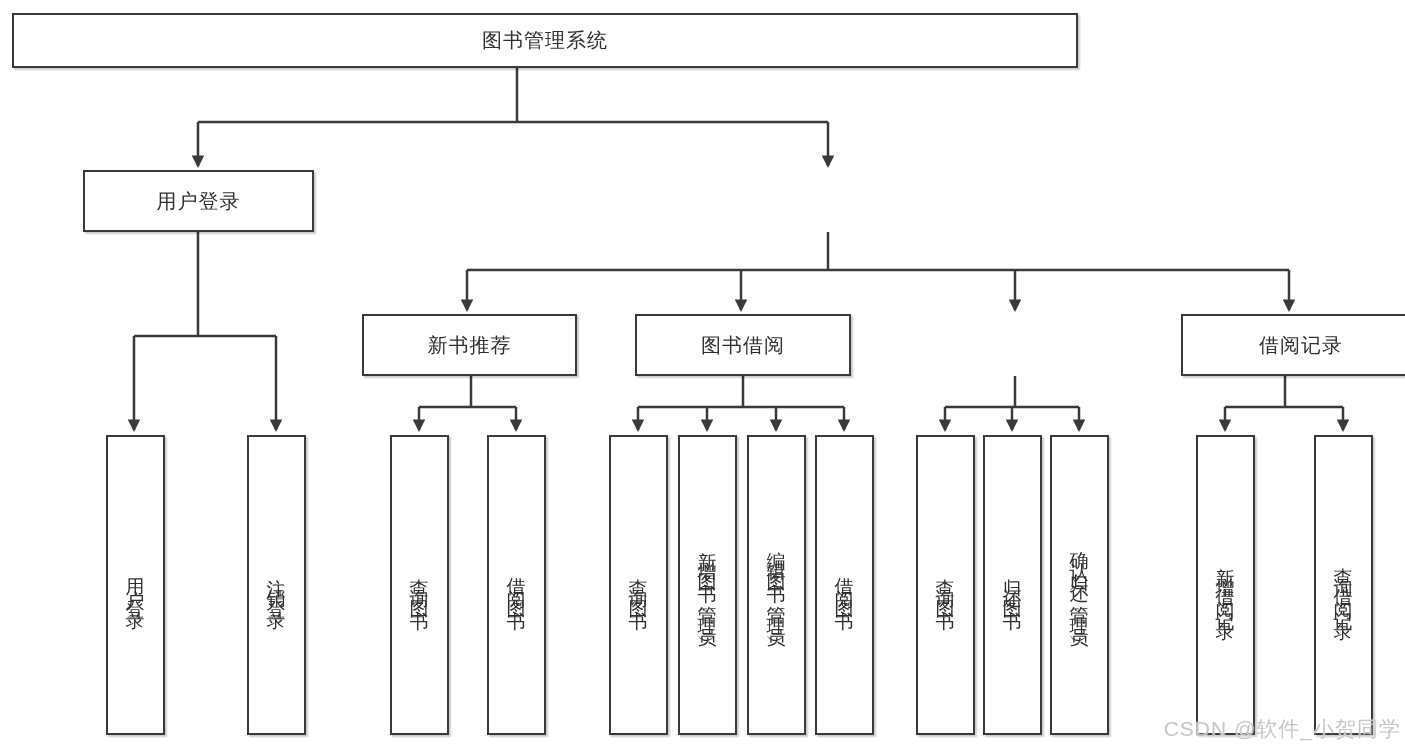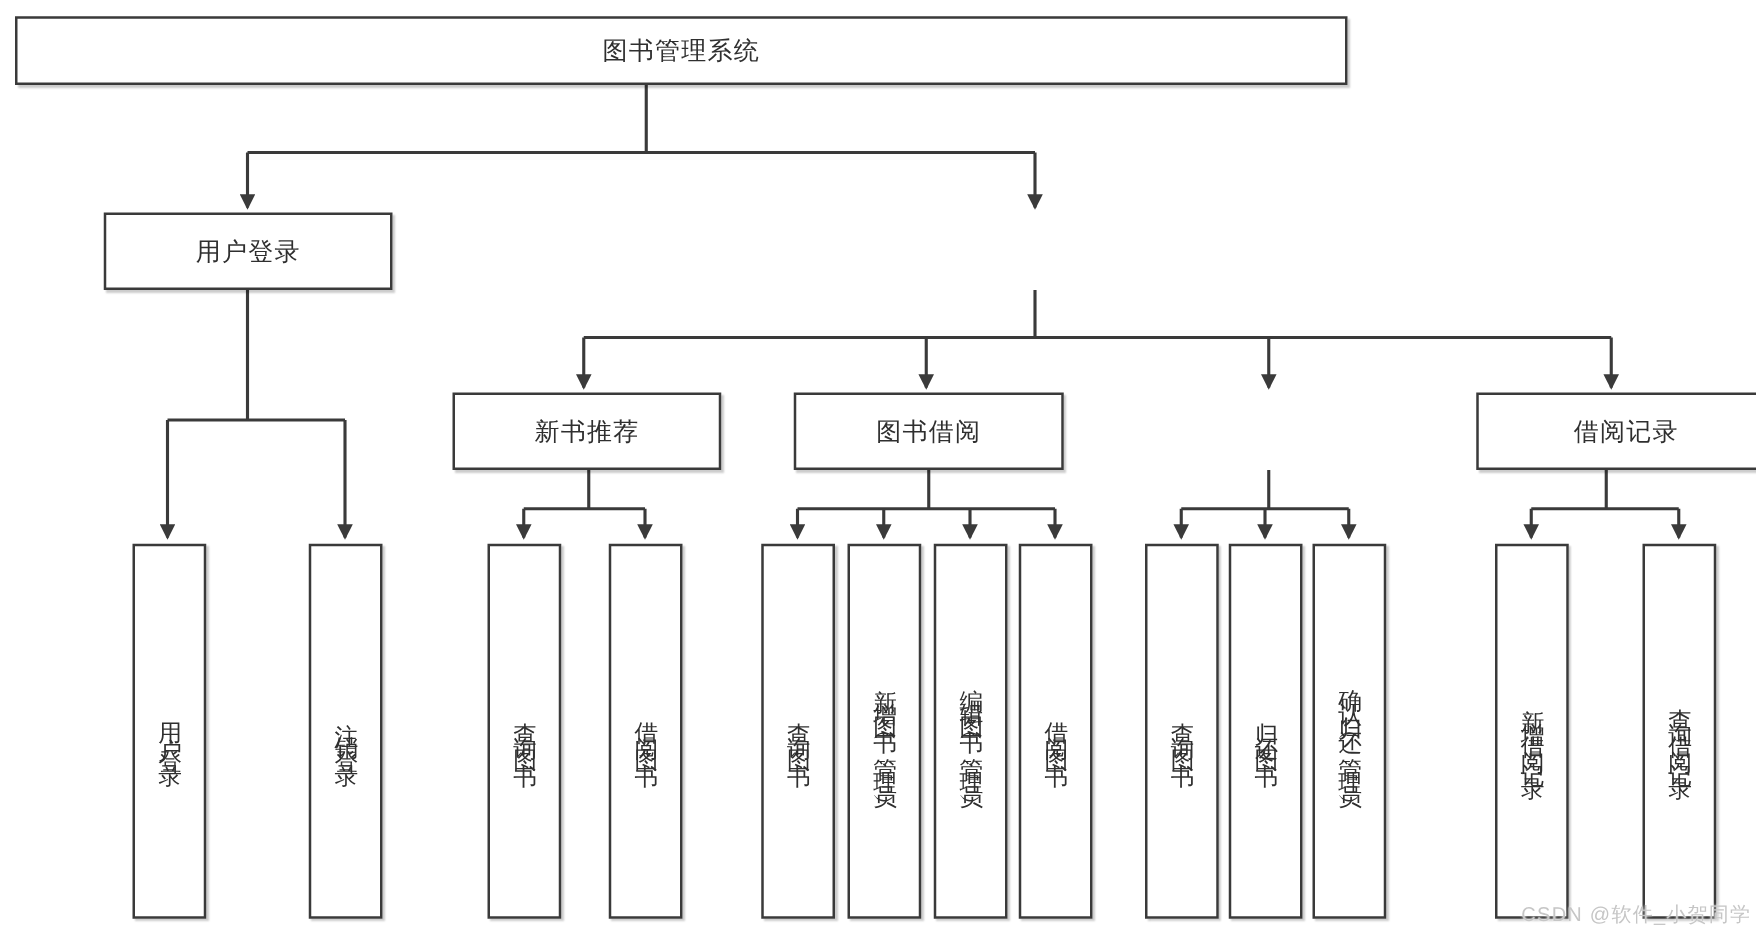--- a/index.html
+++ b/index.html
@@ -34,21 +34,21 @@
   .leaf .vtext{
     writing-mode:vertical-rl;
     text-orientation:mixed;
     letter-spacing:11px;
     line-height:1;
     white-space:nowrap;
   }
   .watermark{
     position:absolute;
     right:4px;bottom:4px;
-    font-size:16px;
+    font-size:21px;
     color:var(--watermark);
     text-shadow:0 0 2px #ffffff;
     z-index:5;
     letter-spacing:1px;
   }
   
   #n-root{left:12px;top:13px;width:1066px;height:55px;}
   #n-user-login{left:83px;top:170px;width:231px;height:62px;}
   #n-book-mgmt{left:711px;top:170px;width:233px;height:62px;}
   #n-new-book-rec{left:362px;top:314px;width:215px;height:62px;}

